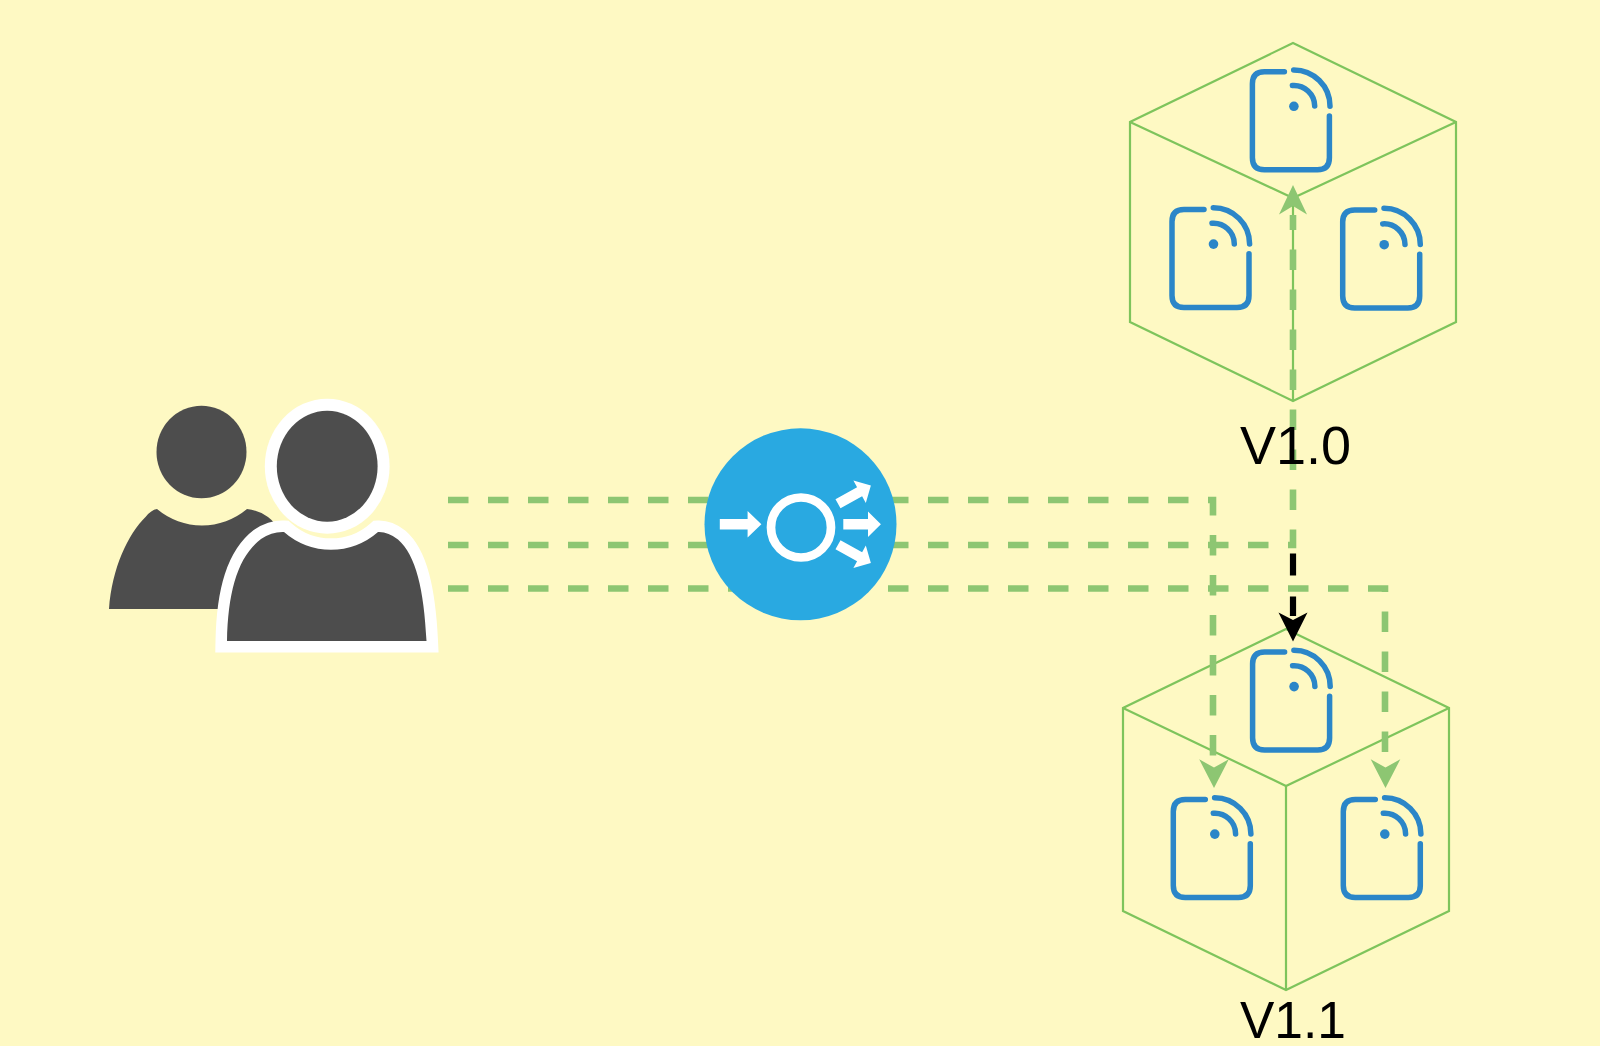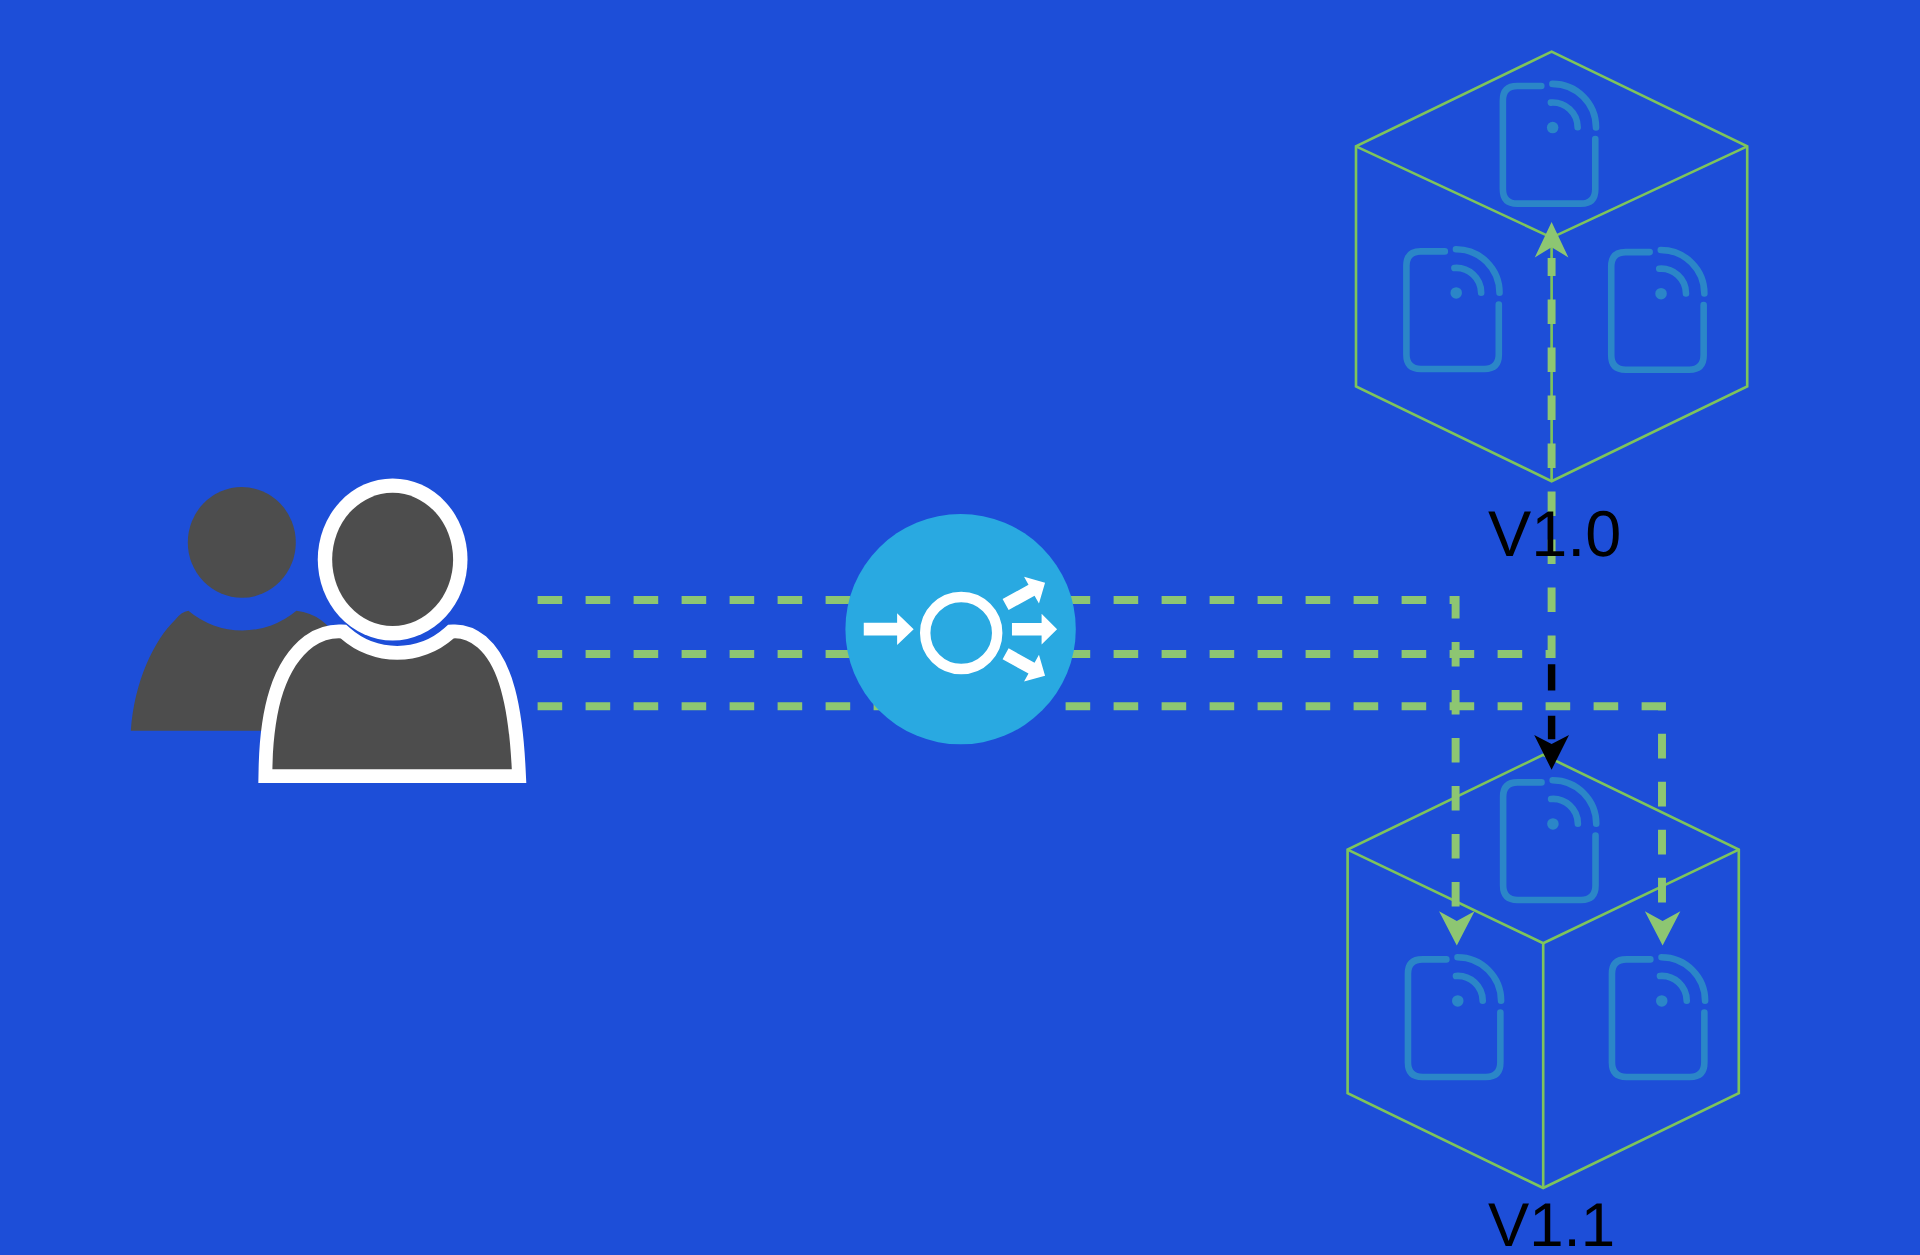--- a/index.html
+++ b/index.html
@@ -1,16 +1,16 @@
 <!DOCTYPE html>
 <html><head>
 <meta charset="utf-8">
 <style>
   html,body{margin:0;padding:0;background:#ffffff;}
-  #canvas{position:relative;width:1600px;height:1046px;overflow:hidden;background:#1d4ed8;
+  #canvas{position:relative;width:1600px;height:1046px;overflow:hidden;background:#fef9c3;
     font-family:"Liberation Sans", sans-serif;}
 </style>
 </head>
 <body>
 <div id="canvas">
 <svg width="1600" height="1046" viewBox="0 0 1600 1046">
   <defs>
     <g id="doc" fill="none" stroke="#2b86c8" stroke-width="5.5" stroke-linecap="round">
       <path d="M35,3 L15,3 Q3,3 3,15 L3,89 Q3,101 15,101 L68,101 Q80,101 80,89 L80,47.2"></path>
       <path d="M44.3,1.2 A36.3,36.3 0 0 1 80.6,37.5"></path>

